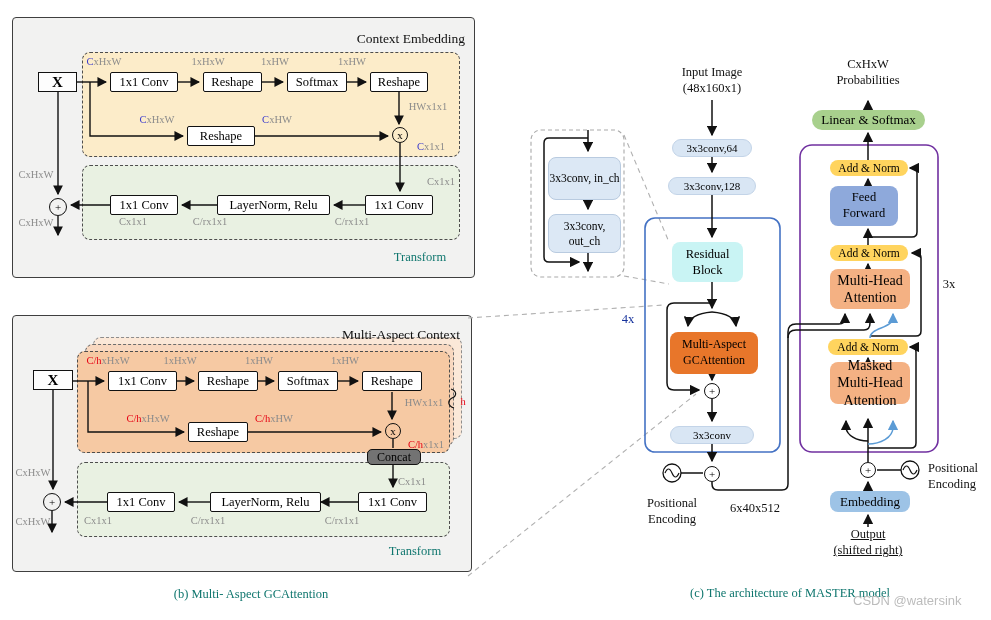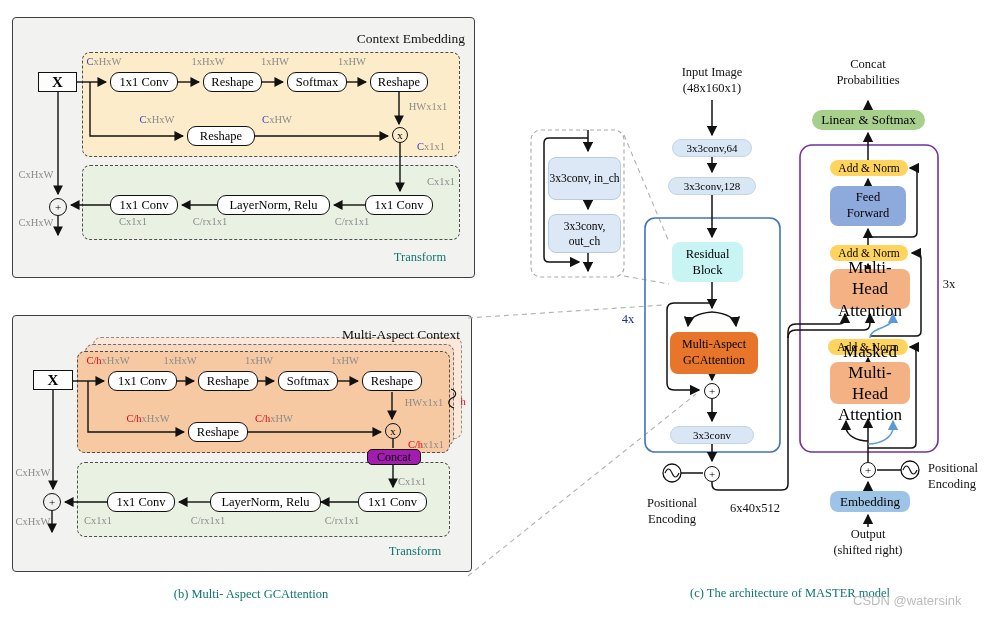--- a/index.html
+++ b/index.html
@@ -7,21 +7,21 @@
        font-family:"Liberation Serif","DejaVu Serif",serif;overflow:hidden;}
   #fig svg{position:absolute;left:0;top:0;z-index:2;}
   .bg{position:absolute;z-index:1;box-sizing:border-box;}
   .fg{position:absolute;z-index:3;box-sizing:border-box;}
   .panel{background:#f2f2f1;border:1.5px solid #3f3f3f;border-radius:4px;}
   .yellow{background:#fcecc9;border:1.3px dashed #4d4d4d;border-radius:8px;}
   .green{background:#e9f1e2;border:1.3px dashed #4d4d4d;border-radius:8px;}
   .orange1{background:#f6c9a3;border:1.3px dashed #4d4d4d;border-radius:8px;}
   .orange2{background:#f8d8c0;border:1.3px dashed #6d6d6d;border-radius:8px;}
   .orange3{background:#fbe8d8;border:1.3px dashed #8d8d8d;border-radius:8px;}
-  .op{background:#fff;border:1.2px solid #111;border-radius:9px;display:flex;
+  .op{background:#fff;border:1.2px solid #111;border-radius:2px;display:flex;
       align-items:center;justify-content:center;font-size:12.5px;white-space:nowrap;}
   .xbox{background:#fdfdfd;border:1.5px solid #111;display:flex;align-items:center;
         justify-content:center;font-size:15px;font-weight:bold;}
   .node{border:1.3px solid #111;border-radius:50%;display:flex;align-items:center;
         justify-content:center;font-size:11px;line-height:1;background:transparent;}
   .dim{position:absolute;z-index:3;font-size:10.5px;color:#8b8b8b;white-space:nowrap;
        transform:translateX(-50%);}
   .c-blue{color:#3a3acd;}
   .c-red{color:#e60012;}
   .rtitle{font-size:13.5px;color:#111;text-align:right;}
@@ -35,21 +35,21 @@
         justify-content:center;text-align:center;font-size:12.5px;line-height:1.3;}
   .gca{background:#e8762a;border-radius:8px;display:flex;align-items:center;
        justify-content:center;text-align:center;font-size:12px;line-height:1.3;color:#000;}
   .ls{background:#a8d08d;border-radius:10px;display:flex;align-items:center;
       justify-content:center;font-size:13px;}
   .an{background:#ffd45e;border-radius:8px;display:flex;align-items:center;
       justify-content:center;font-size:11.5px;white-space:nowrap;}
   .ff{background:#8ea9db;border-radius:8px;display:flex;align-items:center;
       justify-content:center;font-size:12.5px;text-align:center;line-height:1.25;}
   .mha{background:#f4b183;border-radius:8px;display:flex;align-items:center;
-       justify-content:center;font-size:17px;text-align:center;line-height:1.25;}
+       justify-content:center;font-size:14px;text-align:center;line-height:1.25;}
   .emb{background:#9dc3e6;border-radius:8px;display:flex;align-items:center;
        justify-content:center;font-size:13px;}
   .ctext{text-align:center;font-size:12.5px;line-height:1.3;color:#111;}
   .wm{font-family:"Liberation Sans","DejaVu Sans",sans-serif;font-size:13px;color:#bcbcbc;}
 </style>
 </head>
 <body>
 
 <div id="fig">
 
@@ -220,21 +220,21 @@
 
   <div class="dim" style="left:424px;top:397px;">HWx1x1</div>
   <div class="dim c-red" style="left:463px;top:396px;">h</div>
   <div class="dim" style="left:148px;top:413px;"><span class="c-red">C/h</span><span>xHxW</span></div>
   <div class="dim" style="left:274px;top:413px;"><span class="c-red">C/h</span><span>xHW</span></div>
 
   <div class="fg op" style="left:188px;top:422px;width:60px;height:20px;">Reshape</div>
   <div class="fg node" style="left:385px;top:423px;width:16px;height:16px;">x</div>
   <div class="dim" style="left:426px;top:439px;"><span class="c-red">C/h</span><span>x1x1</span></div>
 
-  <div class="fg op" style="left:367px;top:449px;width:54px;height:16px;background:#a21caf;border-radius:5px;font-size:12px;">Concat</div>
+  <div class="fg op" style="left:367px;top:449px;width:54px;height:16px;background:#737373;border-radius:5px;font-size:12px;">Concat</div>
   <div class="dim" style="left:412px;top:476px;">Cx1x1</div>
 
   <div class="fg op" style="left:107px;top:492px;width:68px;height:20px;">1x1 Conv</div>
   <div class="fg op" style="left:210px;top:492px;width:111px;height:20px;">LayerNorm, Relu</div>
   <div class="fg op" style="left:358px;top:492px;width:69px;height:20px;">1x1 Conv</div>
   <div class="fg node" style="left:43px;top:493px;width:18px;height:18px;">+</div>
 
   <div class="dim" style="left:98px;top:515px;">Cx1x1</div>
   <div class="dim" style="left:208px;top:515px;">C/rx1x1</div>
   <div class="dim" style="left:342px;top:515px;">C/rx1x1</div>
@@ -257,39 +257,39 @@
   <div class="fg cyan" style="left:672px;top:242px;width:71px;height:40px;">Residual Block</div>
   <div class="fg ctext" style="left:614px;top:311px;width:28px;color:#16329c;">4x</div>
   <div class="fg gca" style="left:670px;top:332px;width:88px;height:42px;">Multi-Aspect GCAttention</div>
   <div class="fg node" style="left:704px;top:383px;width:16px;height:16px;">+</div>
   <div class="fg sbox" style="left:670px;top:426px;width:84px;height:18px;">3x3conv</div>
   <div class="fg node" style="left:704px;top:466px;width:16px;height:16px;">+</div>
 
   <div class="fg ctext" style="left:638px;top:495px;width:68px;">Positional Encoding</div>
   <div class="fg ctext" style="left:718px;top:500px;width:74px;">6x40x512</div>
 
-  <div class="fg ctext" style="left:818px;top:56px;width:100px;">Concat Probabilities</div>
+  <div class="fg ctext" style="left:818px;top:56px;width:100px;">CxHxW Probabilities</div>
   <div class="fg ls" style="left:812px;top:110px;width:113px;height:20px;">Linear &amp; Softmax</div>
   <div class="fg an" style="left:830px;top:160px;width:78px;height:16px;">Add &amp; Norm</div>
-  <div class="fg ff" style="left:830px;top:186px;width:76px;height:40px;">
+  <div class="fg ff" style="left:830px;top:186px;width:68px;height:40px;">
       <span style="width:52px;">Feed Forward</span>
     </div>
   <div class="fg an" style="left:830px;top:245px;width:78px;height:16px;">Add &amp; Norm</div>
   <div class="fg mha" style="left:830px;top:269px;width:80px;height:40px;">
       <span style="width:66px;">Multi-Head Attention</span>
     </div>
   <div class="fg ctext" style="left:936px;top:276px;width:26px;">3x</div>
   <div class="fg an" style="left:828px;top:339px;width:80px;height:16px;">Add &amp; Norm</div>
   <div class="fg mha" style="left:830px;top:362px;width:80px;height:42px;">
       <span style="width:66px;">Masked Multi-Head Attention</span>
     </div>
   <div class="fg node" style="left:860px;top:462px;width:16px;height:16px;">+</div>
   <div class="fg ctext" style="left:928px;top:460px;width:64px;text-align:left;">Positional Encoding</div>
   <div class="fg emb" style="left:830px;top:491px;width:80px;height:21px;">Embedding</div>
-  <div class="fg ctext" style="left:808px;top:526px;width:120px;">
+  <div class="fg ctext" style="left:808px;top:526px;width:120px;text-decoration:underline;">
     <div>Output</div>
     <div>(shifted right)</div>
   </div>
 
   <div class="fg cap" style="left:640px;top:586px;width:300px;">(c) The architecture of MASTER model</div>
   <div class="fg wm" style="left:853px;top:593px;width:140px;">CSDN @watersink</div>
 
 </div>
 
 </body></html>

